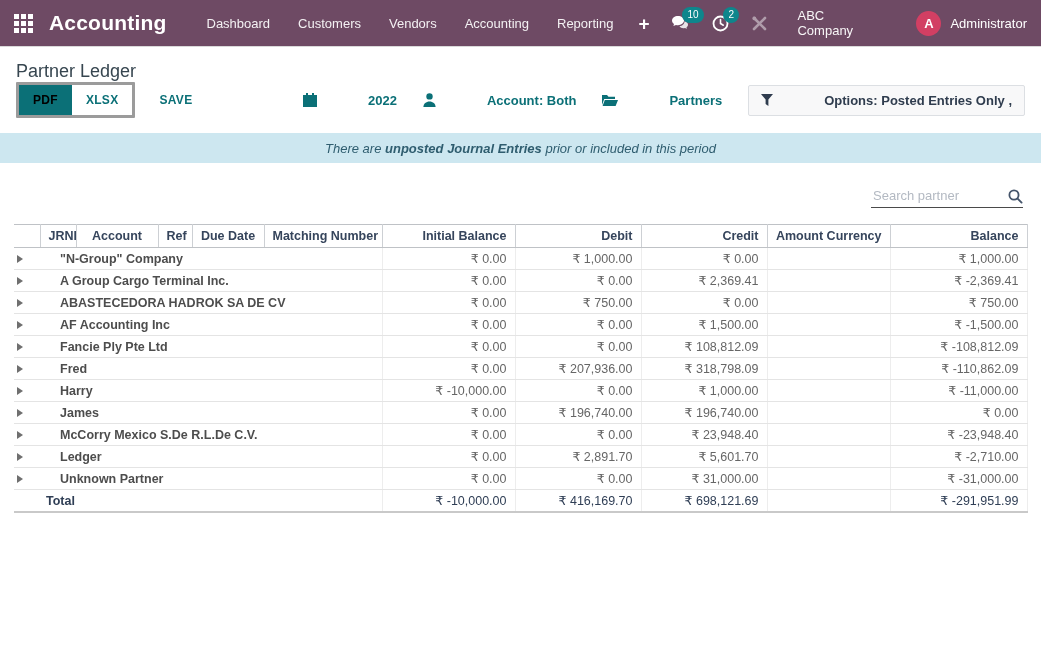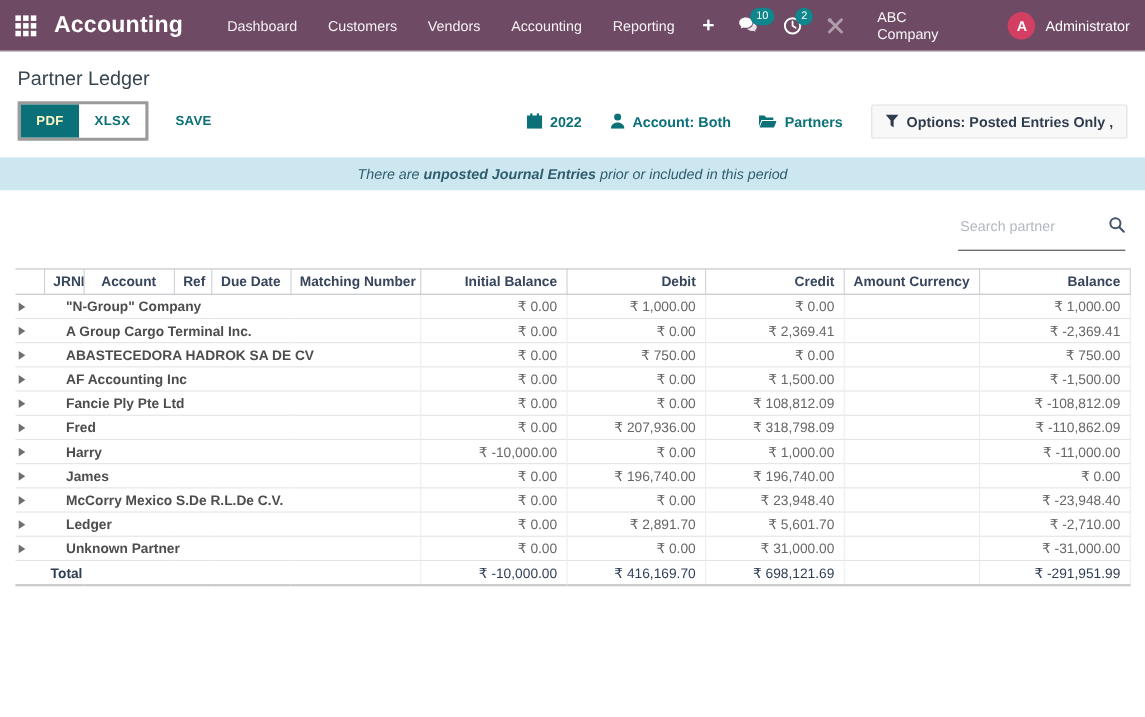--- a/index.html
+++ b/index.html
@@ -31,46 +31,46 @@
   }
   .muted-icon{opacity:.45;}
   .company-name{font-size:13px;color:rgba(255,255,255,.95);padding:0 18px;cursor:pointer;}
   .user-menu{display:flex;align-items:center;cursor:pointer;padding-left:24px;}
   .avatar{
     width:25px;height:25px;border-radius:50%;background:var(--avatar);color:#fff;
     font-size:13px;font-weight:bold;display:flex;align-items:center;justify-content:center;margin-right:9px;
   }
   .user-name{font-size:13px;color:#fff;}
   
-  .page-title{font-size:18px;color:#374650;margin:14px 0 10px 16px;font-weight:400;}
+  .page-title{font-size:18px;color:#374650;margin:14px 0 0 16px;font-weight:400;}
   .controls{display:flex;align-items:center;padding:0 16px;justify-content:space-between;}
   .left-controls{display:flex;align-items:center;}
   .btn-group{display:inline-flex;border:3px solid #9b9b9b;border-radius:1px;background:#fff;}
   .btn{font-size:12px;font-weight:bold;padding:8px 14px;cursor:pointer;border:none;letter-spacing:.3px;}
-  .btn-pdf{background:var(--accent);color:#fef9c3;}
+  .btn-pdf{background:var(--accent);color:#000000;}
   .btn-xlsx{background:#fff;color:var(--accent);}
   .btn-save{background:none;color:var(--accent);font-size:12px;font-weight:bold;margin-left:18px;cursor:pointer;border:none;letter-spacing:.3px;}
   .filters{display:flex;align-items:center;}
   .filter-item{
     display:flex;align-items:center;color:var(--accent);font-size:13px;font-weight:bold;
-    margin-left:26px;cursor:pointer;white-space:nowrap;
+    margin-left:26px;cursor:pointer;white-space:nowrap;gap:44px;
   }
   .filter-item .f-icon{margin-right:7px;display:flex;align-items:center;}
   .filter-item.boxed{
     color:#2f3c4e;background:#f8f8f9;border:1px solid #dcdfe3;padding:7px 12px;border-radius:2px;
   }
   
   .banner{
     margin-top:15px;background:var(--banner-bg);color:var(--banner-text);
     height:30px;display:flex;align-items:center;justify-content:center;font-size:13px;font-style:italic;
   }
   .banner b{cursor:pointer;}
   
   .search-row{display:flex;justify-content:flex-end;padding:24px 18px 0 0;}
-  .search-box{display:flex;align-items:flex-start;border-bottom:1px solid #4a4a4a;width:152px;padding-bottom:13px;}
+  .search-box{display:flex;align-items:flex-end;border-bottom:1px solid #4a4a4a;width:152px;padding-bottom:3px;}
   .search-box input{
     border:none;outline:none;font-size:13px;width:118px;color:#444;background:transparent;
     font-family:"Liberation Sans","DejaVu Sans",sans-serif;
   }
   .search-box input::placeholder{color:#b3b9c2;}
   .search-icon{margin-left:auto;cursor:pointer;display:flex;}
   
   .ledger-wrap{margin:16px 14px 0 14px;}
   table.ledger{width:100%;border-collapse:collapse;table-layout:fixed;font-size:12.5px;}
   .ledger th{

